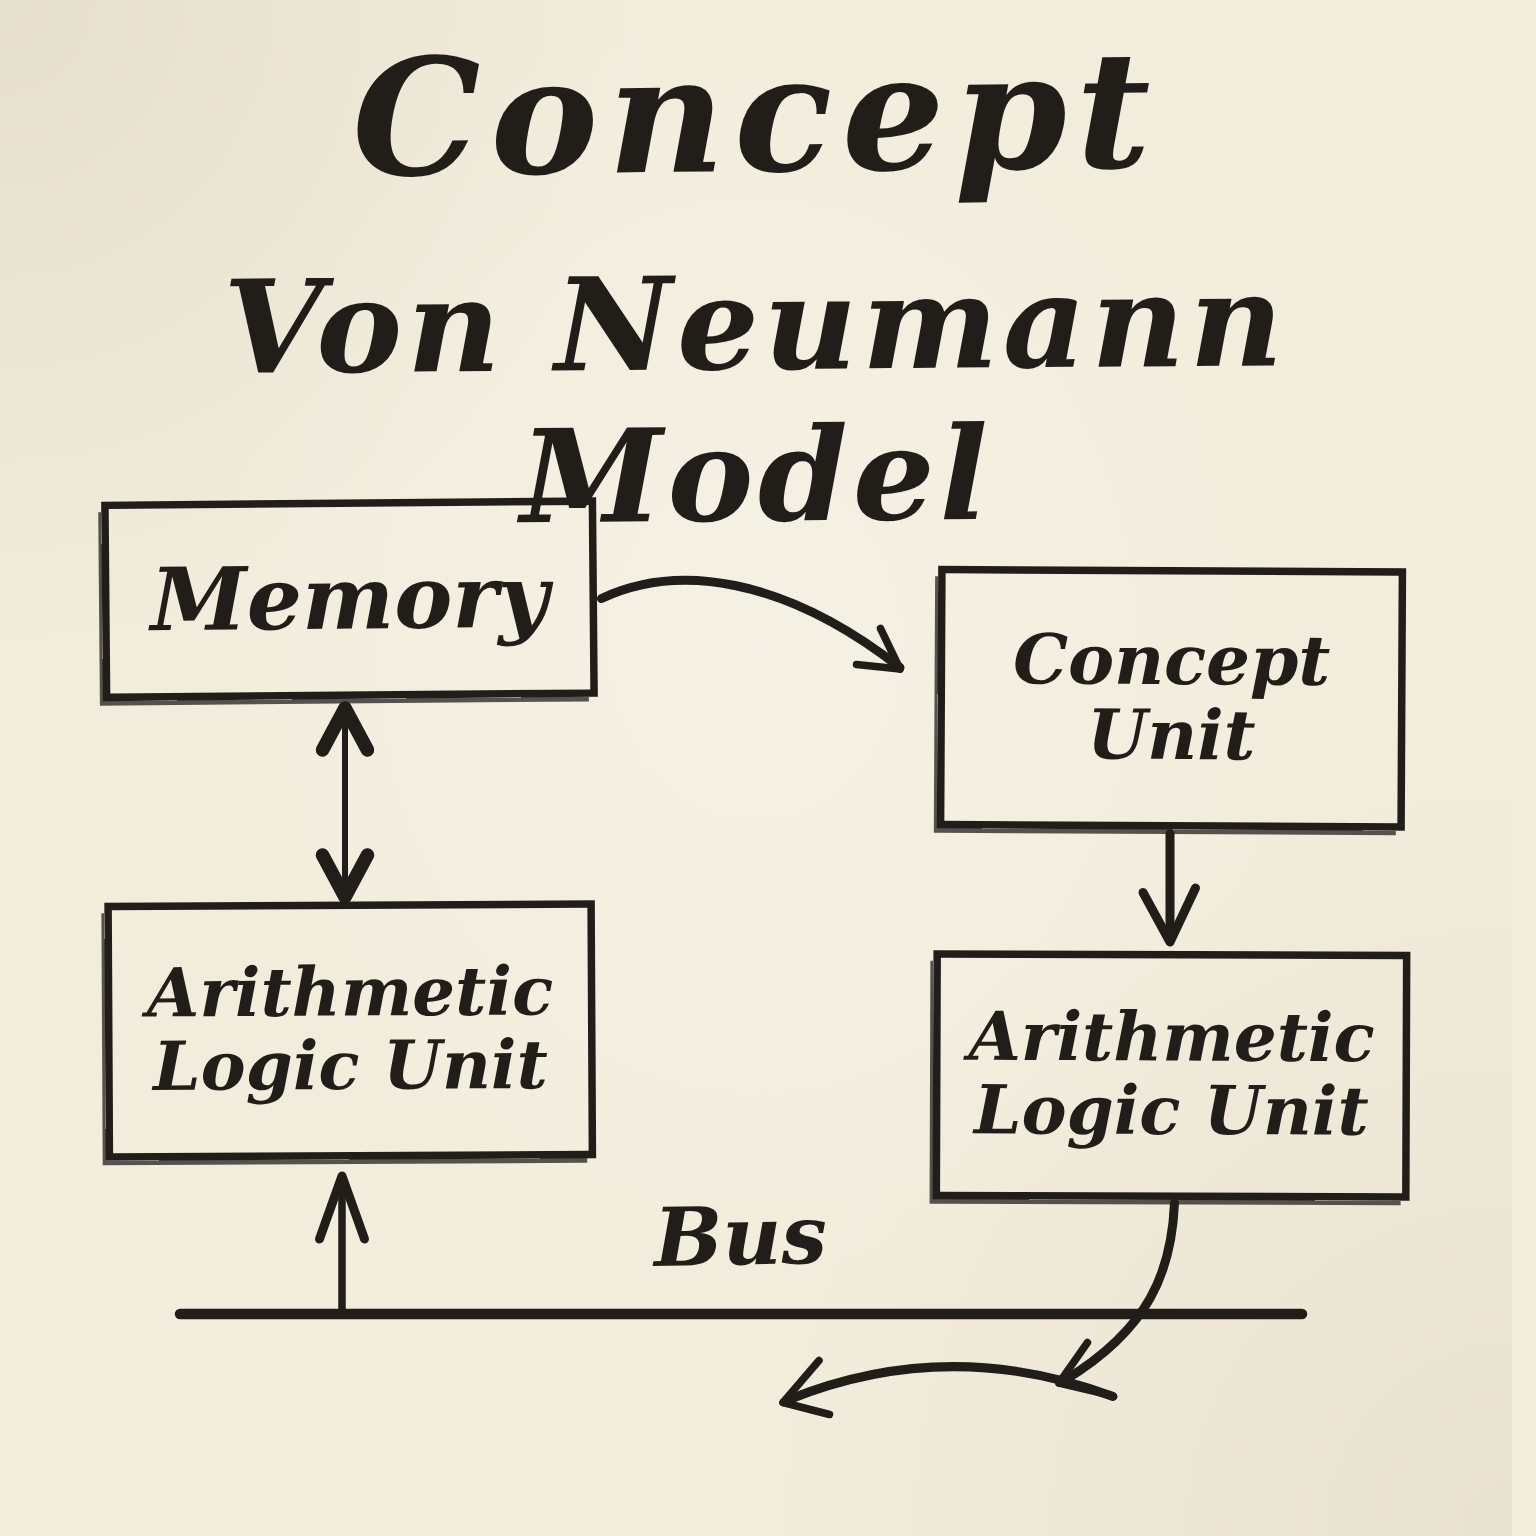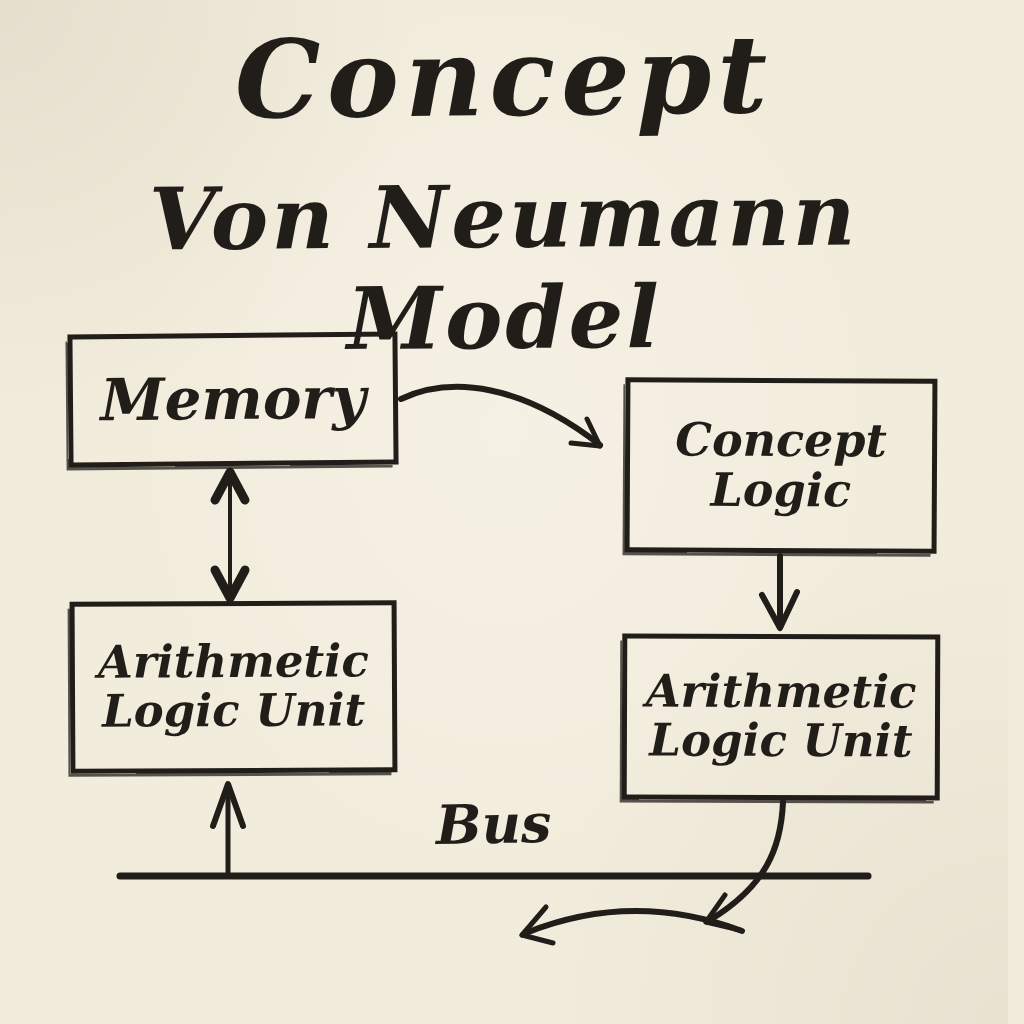--- a/index.html
+++ b/index.html
@@ -114,21 +114,21 @@
       <path class="w5" d="M 522 935 L 553 943"></path>
     </g>
   </svg>
 
   <div class="box script" id="box-memory">
     <div class="line">Memory</div>
   </div>
 
   <div class="box script" id="box-control">
     <div class="line">Concept</div>
-    <div class="line">Logic</div>
+    <div class="line">Unit</div>
   </div>
 
   <div class="box script" id="box-alu-left">
     <div class="line">Arithmetic</div>
     <div class="line">Logic Unit</div>
   </div>
 
   <div class="box script" id="box-alu-right">
     <div class="line">Arithmetic</div>
     <div class="line">Logic Unit</div>

